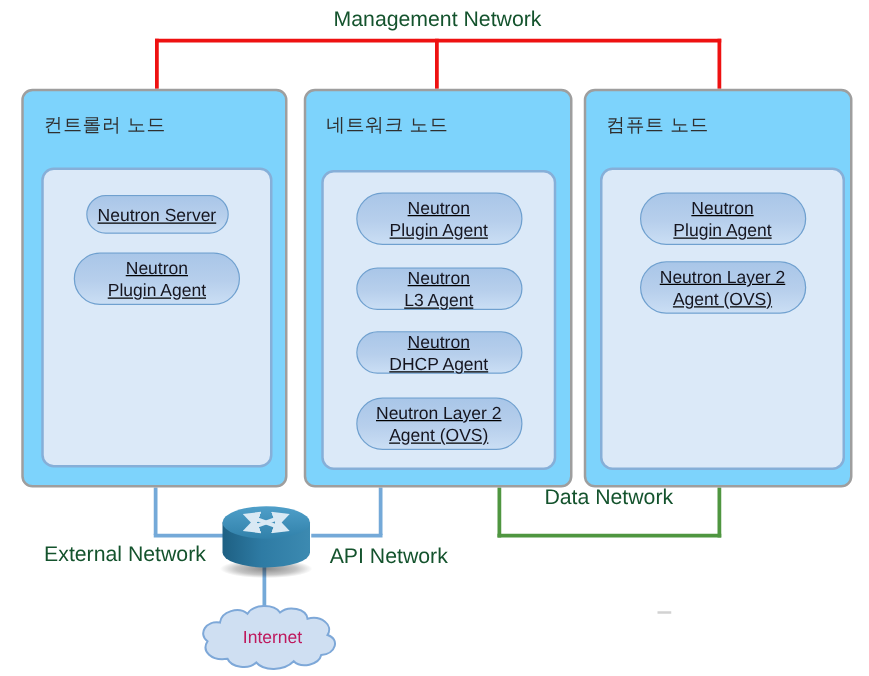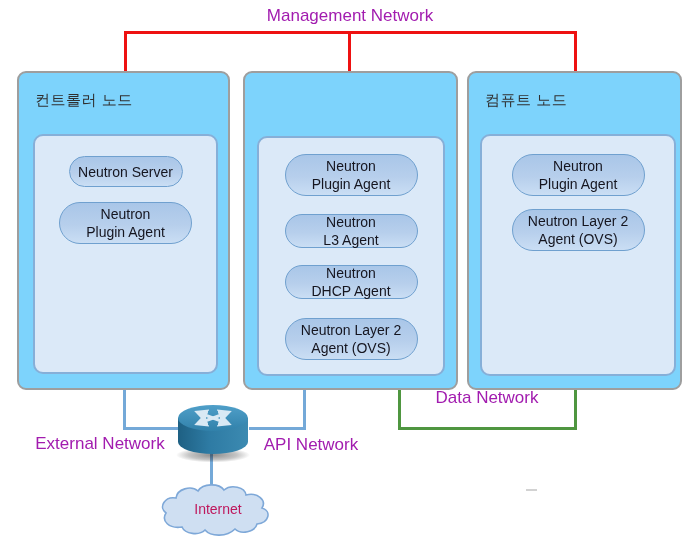--- a/index.html
+++ b/index.html
@@ -7,37 +7,37 @@
   #stage {
     position:relative; width:695px; height:541px; background:#ffffff;
     overflow:hidden;
   }
   .line { position:absolute; }
   .red   { background:#ee1111; }
   .blue  { background:#74a9d8; }
   .green { background:#4f9640; }
 
   .net-label {
-    position:absolute; color:#a21caf; font-size:17px; text-align:center;
+    position:absolute; color:#14532d; font-size:17px; text-align:center;
     white-space:nowrap;
   }
 
   .node {
     position:absolute; top:71px; height:319px; width:213px;
     background:#7dd3fc; border:2px solid #9e9e9e; border-radius:9px;
     box-sizing:border-box;
   }
   .node-title {
     position:absolute; left:16px; top:18px; font-size:15px; color:#2f2f2f;
     letter-spacing:0.5px;
   }
   .inner {
     position:absolute; background:#dbe9f8; border:2px solid #86afd8;
     border-radius:10px; box-sizing:border-box;
-    display:flex; flex-direction:column; align-items:center;
+    display:flex; flex-direction:column; align-items:center;text-decoration:underline;
   }
   .pill {
     width:133px; height:42px; border-radius:21px;
     background:linear-gradient(180deg,#a9c6e8 0%,#b7cfec 55%,#cadef4 100%);
     border:1.5px solid #6fa0cf; box-sizing:border-box;
     display:flex; align-items:center; justify-content:center;
     font-size:14px; line-height:18px; color:#15151f; text-align:center;
     white-space:pre-line;
   }
   .pill.small { width:114px; height:31px; border-radius:16px; }
@@ -79,20 +79,21 @@
   <div class="node" style="left:17px;">
     <div class="node-title">컨트롤러 노드</div>
     <div class="inner" style="left:14px; top:61px; width:185px; height:240px;">
       <div class="pill small" style="margin-top:20px;">Neutron Server</div>
       <div class="pill" style="margin-top:15px;">Neutron
 Plugin Agent</div>
     </div>
   </div>
 
   <div class="node" style="left:243px; width:215px;">
+    <div class="node-title">네트워크 노드</div>
     <div class="inner" style="left:12px; top:63px; width:188px; height:240px;">
       <div class="pill" style="margin-top:16px;">Neutron
 Plugin Agent</div>
       <div class="pill mid" style="margin-top:18px;">Neutron
 L3 Agent</div>
       <div class="pill mid" style="margin-top:17px;">Neutron
 DHCP Agent</div>
       <div class="pill" style="margin-top:19px;">Neutron Layer 2
 Agent (OVS)</div>
     </div>

